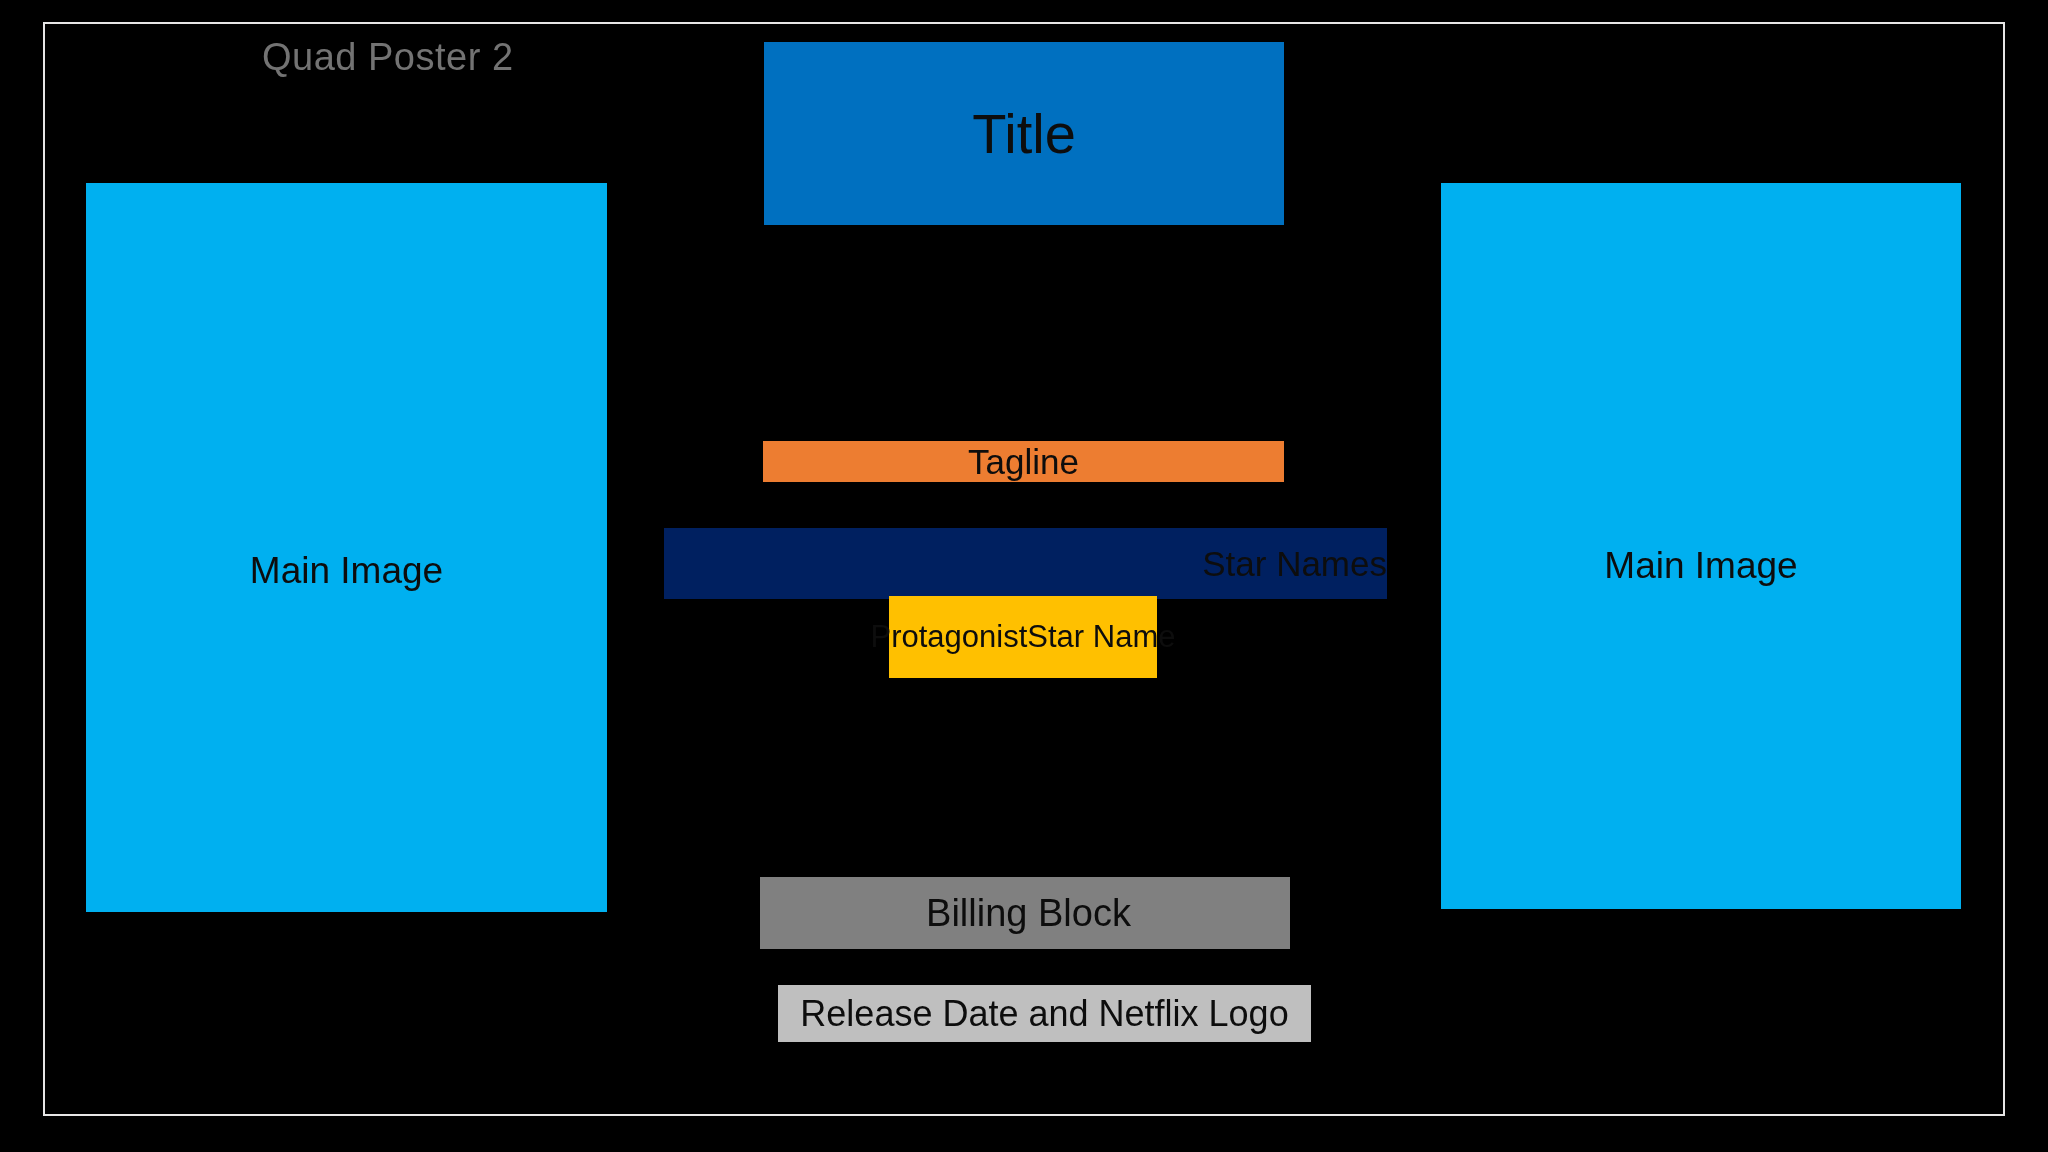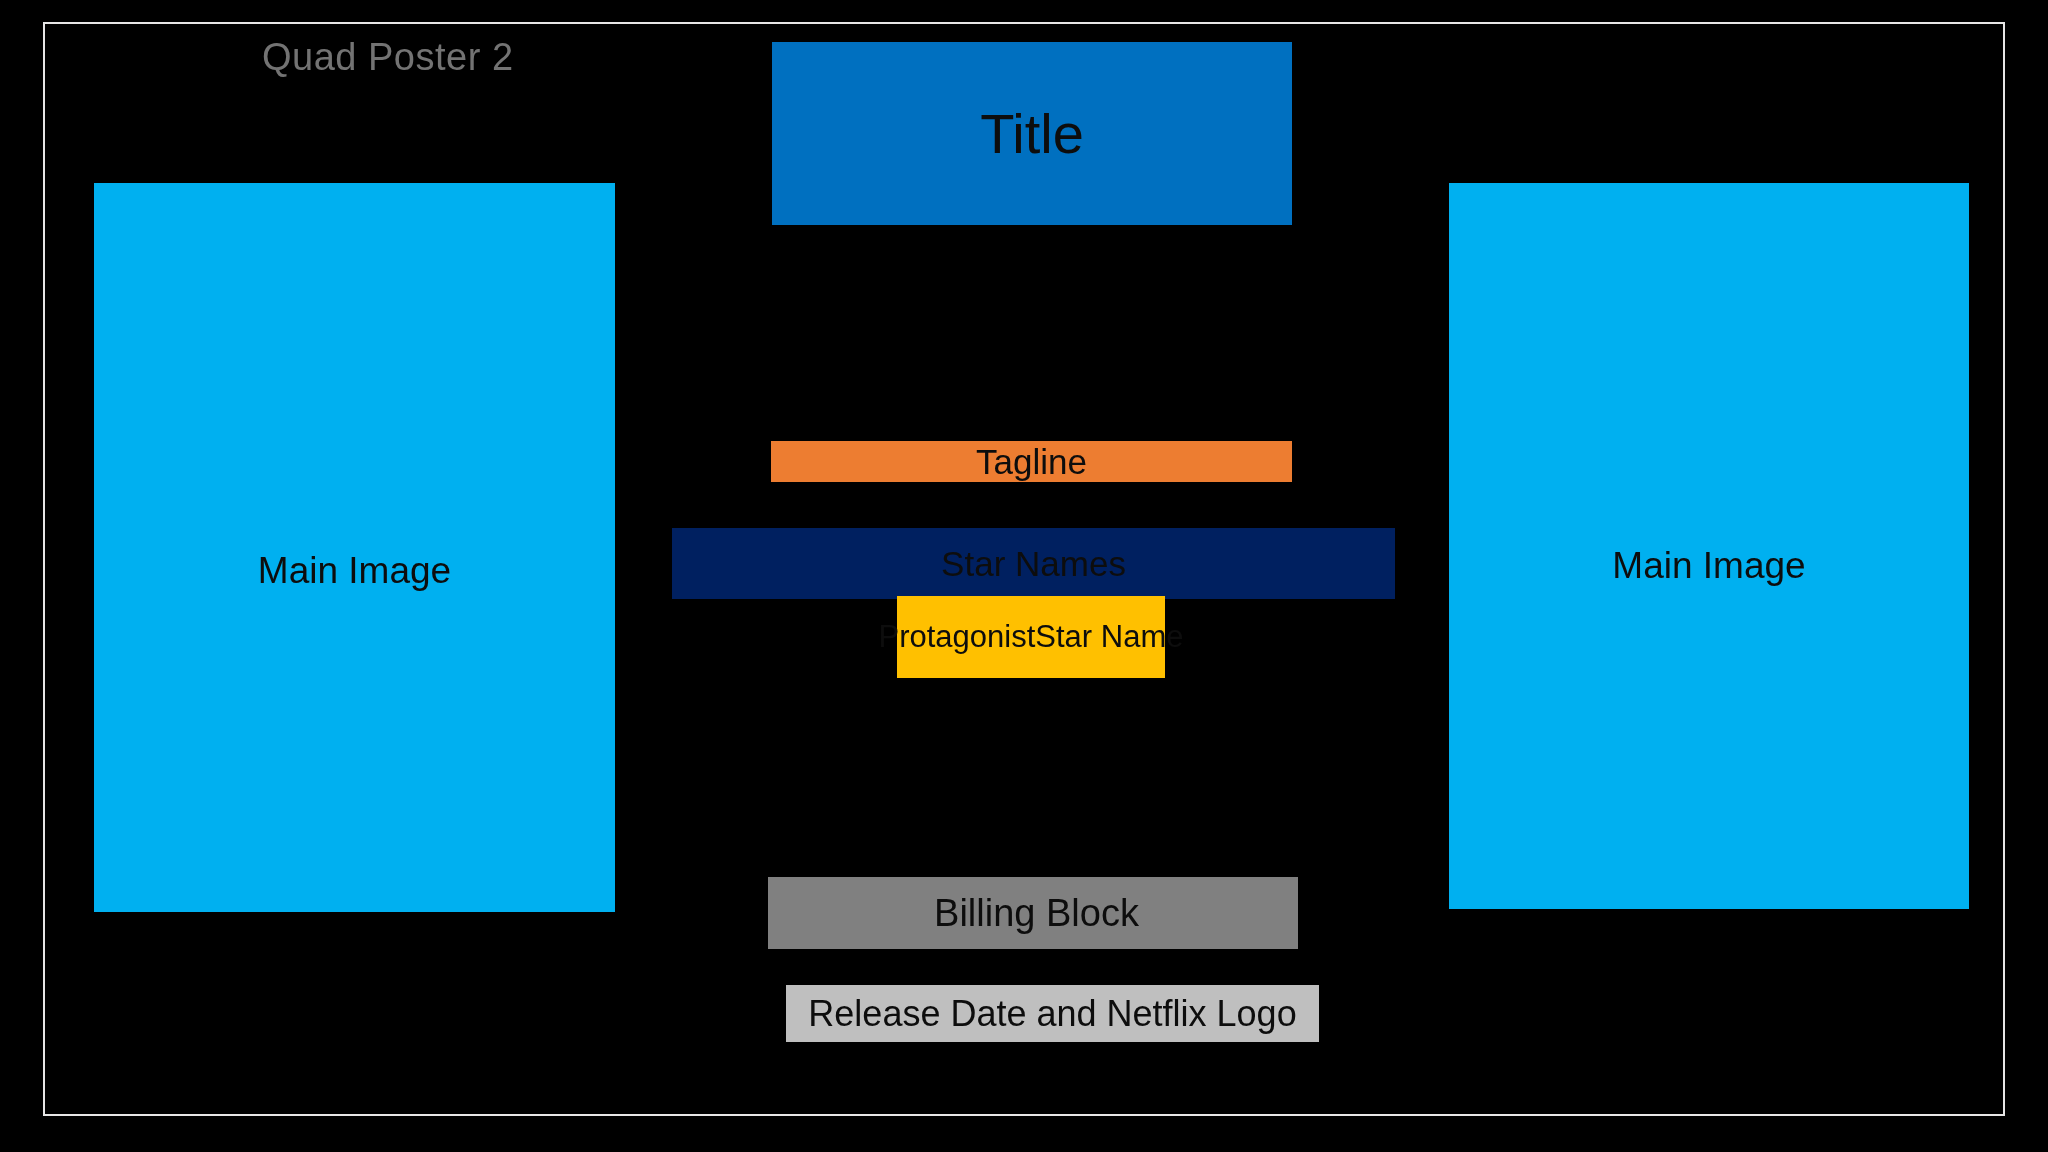--- a/index.html
+++ b/index.html
@@ -34,21 +34,20 @@
   }
   .box {
     position: absolute;
     display: flex;
     align-items: center;
     justify-content: center;
     box-sizing: border-box;
     color: #0D0D0D;
     text-align: center;
     white-space: nowrap;
-    margin-left: 8px;
   }
   .box-title {
     left: 764px; top: 42px;
     width: 520px; height: 183px;
     font-size: 56px;
   }
   .box-main-image-left {
     left: 86px; top: 183px;
     width: 521px; height: 729px;
     font-size: 37px;
@@ -63,20 +62,21 @@
   .box-tagline {
     left: 763px; top: 441px;
     width: 521px; height: 41px;
     font-size: 35px;
   }
   .box-star-names {
     left: 664px; top: 528px;
     width: 723px; height: 71px;
     font-size: 35px;
     z-index: 1;
+    justify-content: flex-end;
   }
   .box-protagonist {
     left: 889px; top: 596px;
     width: 268px; height: 82px;
     font-size: 31px;
     line-height: 1.16;
     flex-direction: row;
     z-index: 2;
   }
   .box-billing {

